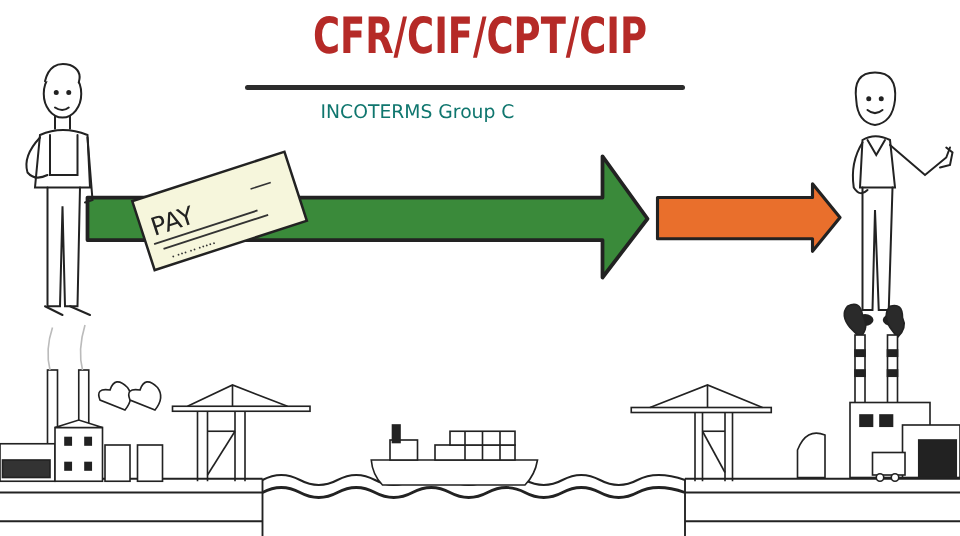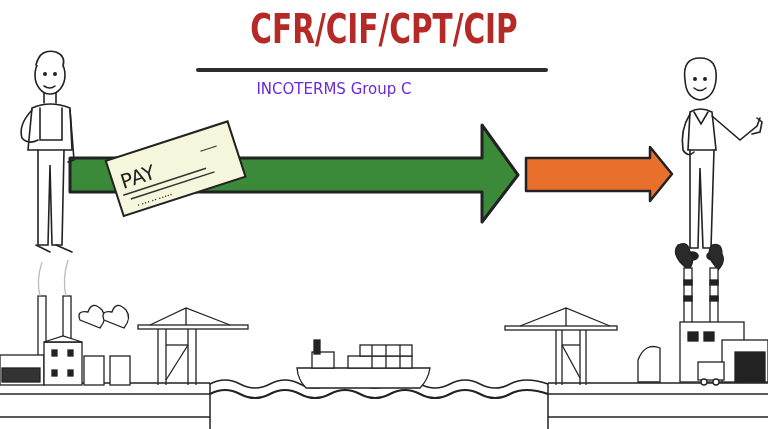--- a/index.html
+++ b/index.html
@@ -1,20 +1,20 @@
 <!DOCTYPE html>
 <html><head>
 <meta charset="utf-8">
 <style>
   html,body{margin:0;padding:0;background:#fff;}
   body{width:768px;height:429px;overflow:hidden;position:relative;font-family:"DejaVu Sans",sans-serif;}
   .abs{position:absolute;}
   #title{left:0;width:768px;top:6px;text-align:center;color:#b52a27;font-family:"DejaVu Sans Condensed","DejaVu Sans",sans-serif;font-weight:bold;font-size:40px;letter-spacing:0px;transform:scaleX(0.82);transform-origin:center;}
   #rule{left:196px;top:68px;width:352px;height:4px;background:#2c2c2c;border-radius:3px;}
-  #subtitle{left:0;width:668px;top:80px;text-align:center;color:#6d28d9;font-family:"DejaVu Sans",sans-serif;font-size:15px;}
+  #subtitle{left:0;width:668px;top:80px;text-align:center;color:#0f766e;font-family:"DejaVu Sans",sans-serif;font-size:15px;}
   svg{position:absolute;left:0;top:0;}
 </style>
 </head>
 <body>
 
 <div id="title" class="abs">CFR/CIF/CPT/CIP</div>
 <div id="rule" class="abs"></div>
 <div id="subtitle" class="abs">INCOTERMS Group C</div>
 
 <svg width="768" height="429" viewBox="0 0 768 429">

